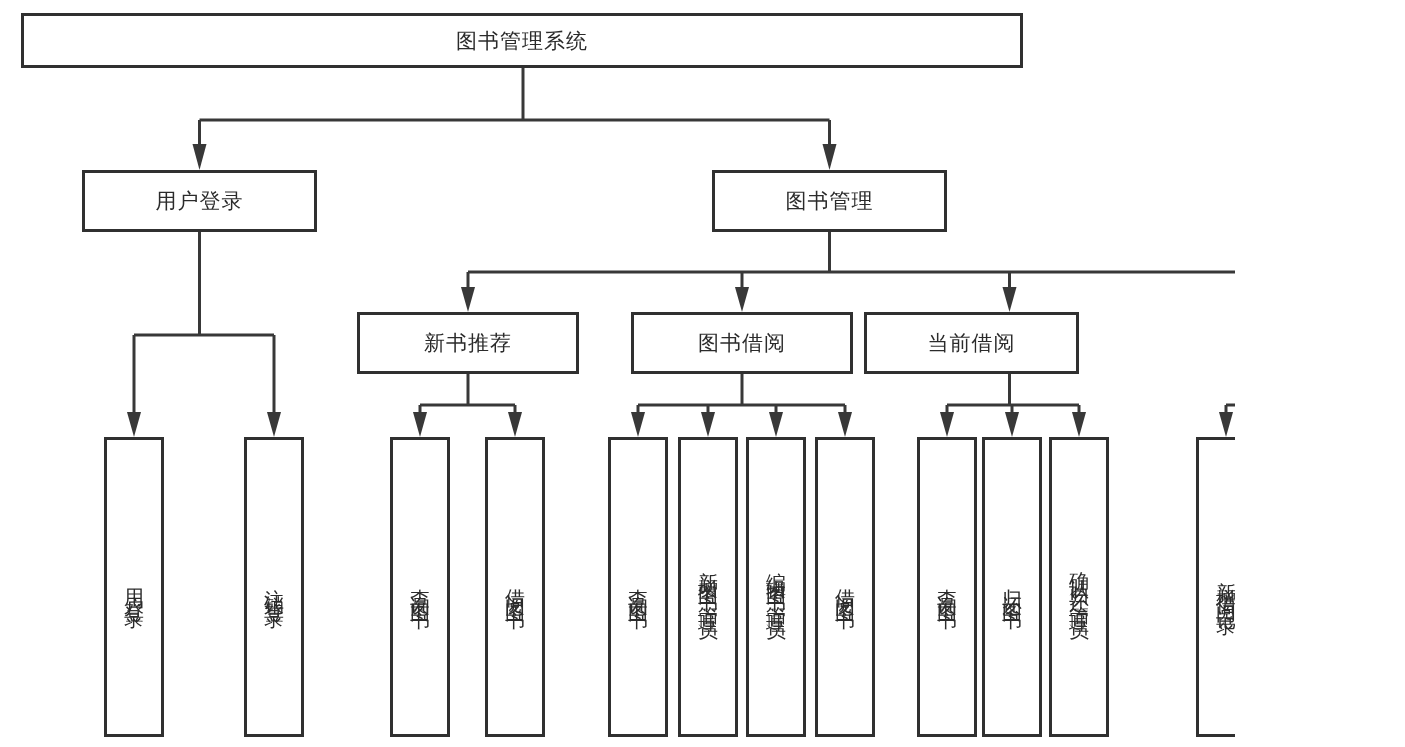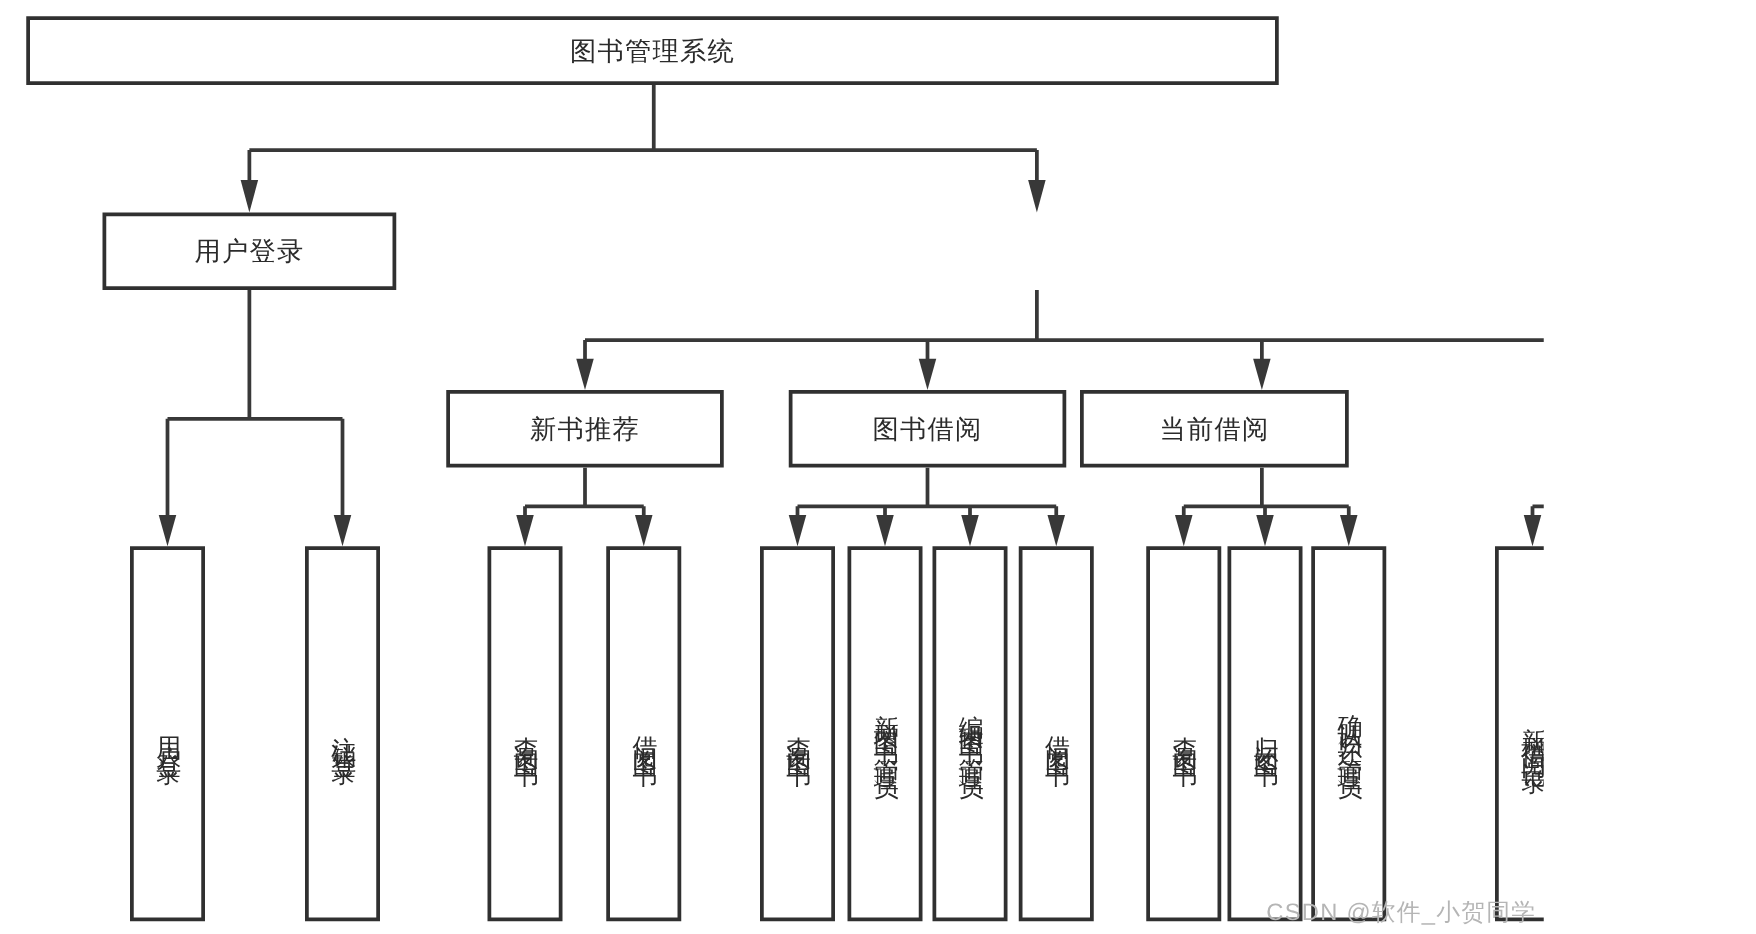--- a/index.html
+++ b/index.html
@@ -8,21 +8,21 @@
     --box_fill:#ffffff;
     --text:#2b2b2b;
     --watermark:#b5b5b5;
   }
   html,body{margin:0;padding:0;background:#ffffff;}
   .stage{
     position:relative;
     width:1235px;height:747px;
     background:var(--box_fill);
     overflow:hidden;
-    font-family:Liberation Sans, sans-serif;
+    font-family:Liberation Serif, serif;
     color:var(--text);
   }
   .connectors{position:absolute;left:0;top:0;z-index:0;}
   .node{
     position:absolute;
     box-sizing:border-box;
     background:var(--box_fill);
     border:3px solid var(--box_border);
     display:flex;align-items:center;justify-content:center;
     z-index:1;
@@ -125,20 +125,23 @@
     </g>
   </svg>
 
   <div class="node" style="left:21px;top:13px;width:1002px;height:55px">
     <span>图书管理系统</span>
   </div>
 
   <div class="node" style="left:82px;top:170px;width:235px;height:62px">
     <span>用户登录</span>
   </div>
+  <div class="node" style="left:712px;top:170px;width:235px;height:62px">
+    <span>图书管理</span>
+  </div>
 
   <div class="node" style="left:631px;top:312px;width:222px;height:62px">
     <span>图书借阅</span>
   </div>
   <div class="node" style="left:357px;top:312px;width:222px;height:62px">
     <span>新书推荐</span>
   </div>
   <div class="node" style="left:864px;top:312px;width:215px;height:62px">
     <span>当前借阅</span>
   </div>
@@ -180,14 +183,13 @@
     <span class="vtext">确认归还（管理员）</span>
   </div>
 
   <div class="node leaf" style="left:1196px">
     <span class="vtext">新增借阅记录</span>
   </div>
   <div class="node leaf" style="left:1313px">
     <span class="vtext">查询借阅记录</span>
   </div>
 
-  <div class="watermark">CSDN @软件_小贺同学</div>
 </div>
 
 </body></html>

